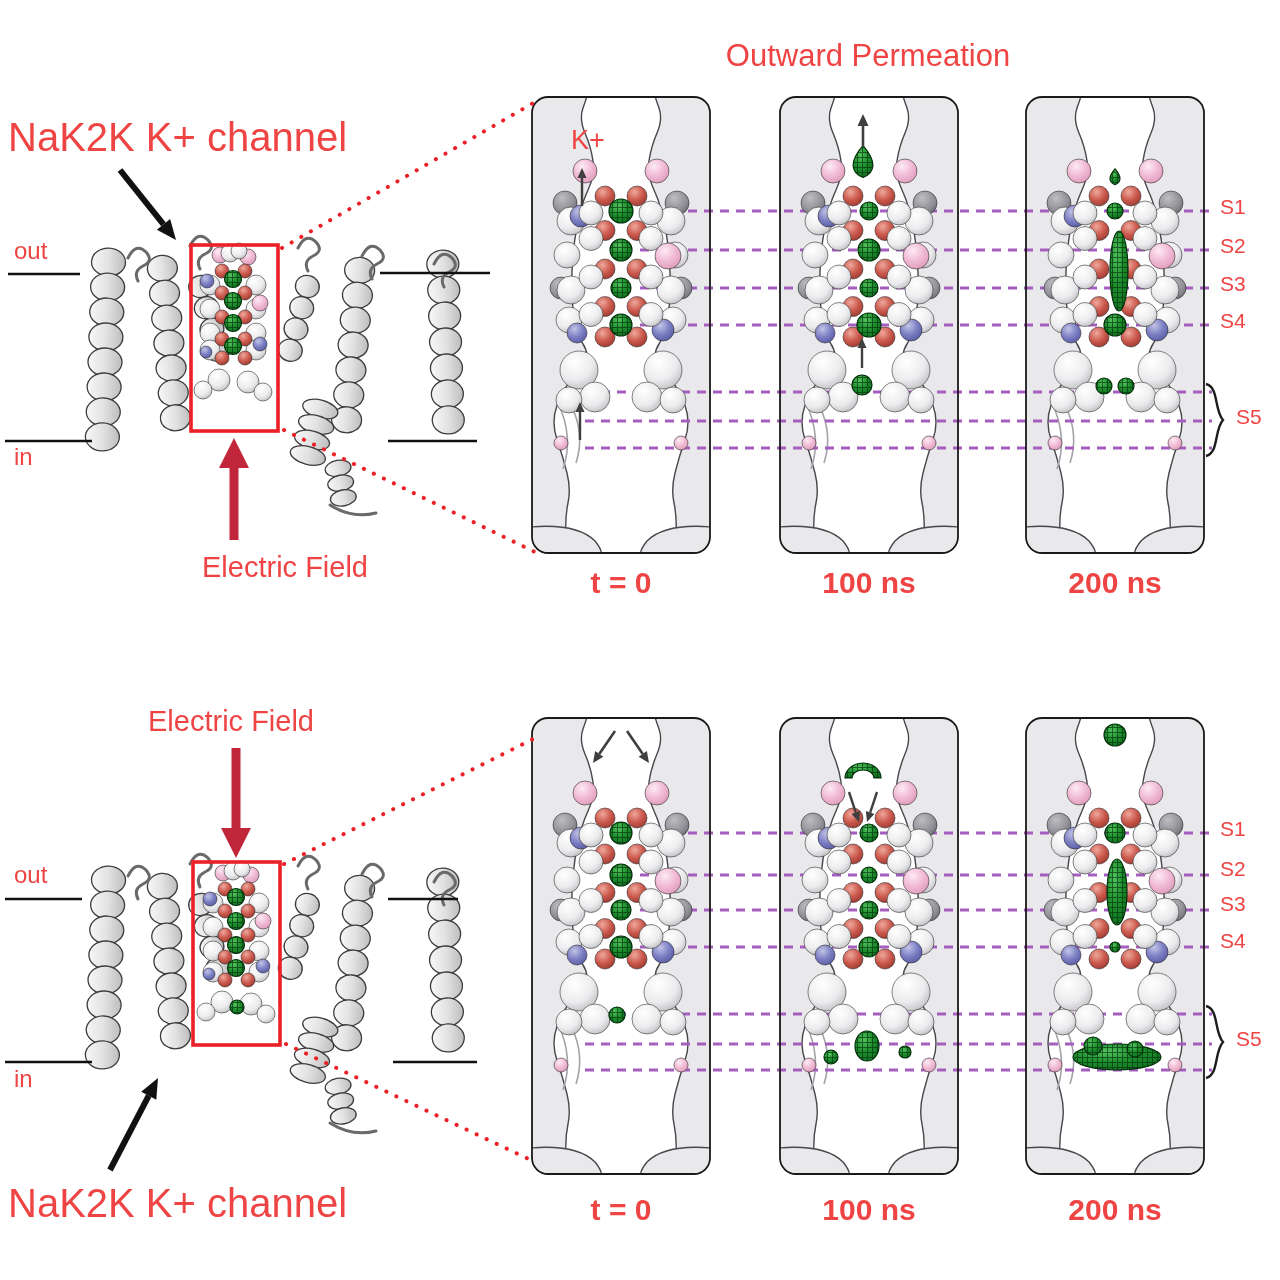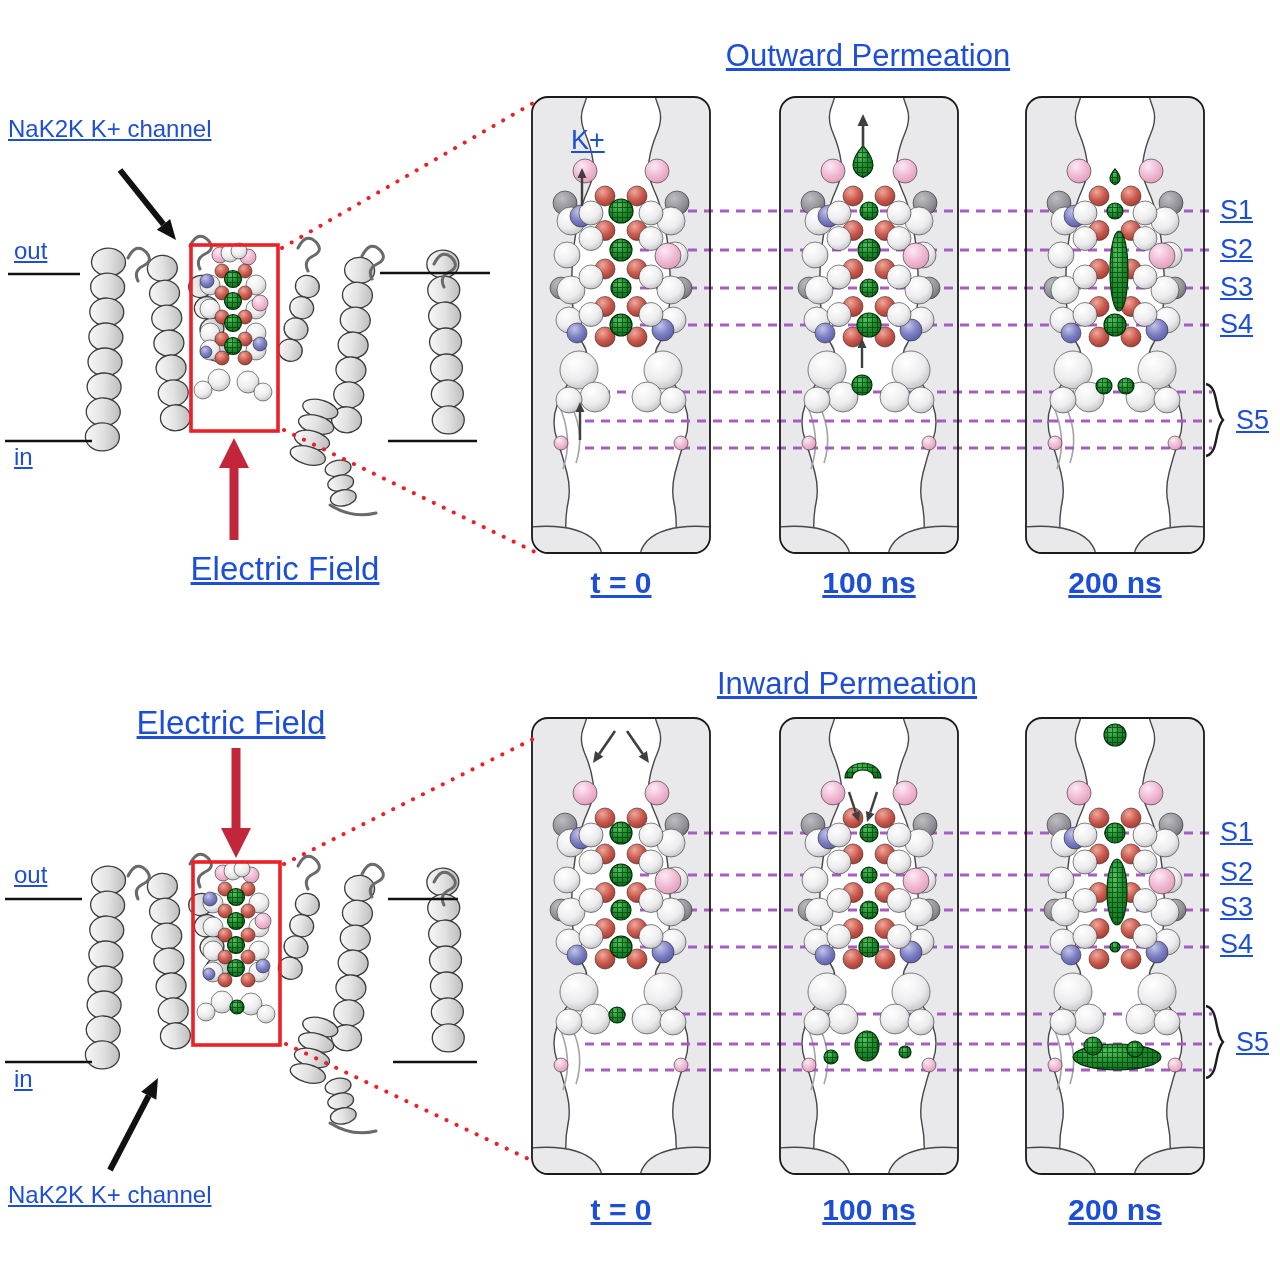--- a/index.html
+++ b/index.html
@@ -1,26 +1,26 @@
 <!DOCTYPE html>
 <html><head>
 <meta charset="utf-8">
 <style>
   html,body{margin:0;padding:0;background:#fff;}
   #fig{position:relative;width:1280px;height:1280px;background:#ffffff;overflow:hidden;
        font-family:"Liberation Sans", sans-serif;color:#1c1c1c;}
   svg{position:absolute;left:0;top:0;}
-  .lbl{position:absolute;white-space:nowrap;color:#1d4ed8;line-height:1.05;text-decoration:underline;}
+  .lbl{position:absolute;white-space:nowrap;color:#ef4444;line-height:1.05;}
   .c{transform:translateX(-50%);}
   .title{font-size:31px;}
-  .channel{font-size:24px;}
-  .field{font-size:33px;}
+  .channel{font-size:40px;}
+  .field{font-size:29px;}
   .mem{font-size:24px;}
   .time{font-size:30px;font-weight:bold;}
-  .site{font-size:27px;}
+  .site{font-size:21px;}
   .kplus{font-size:27px;}
 </style>
 </head>
 <body>
 
 <div id="fig">
   <svg id="art" width="1280" height="1280" viewBox="0 0 1280 1280">
       <defs>
         <radialGradient id="gW" cx="0.38" cy="0.3" r="0.85">
           <stop offset="0" stop-color="#ffffff"></stop>
@@ -778,21 +778,20 @@
   <div class="lbl time c" style="left:621px;top:567px">t = 0</div>
   <div class="lbl time c" style="left:869px;top:567px">100 ns</div>
   <div class="lbl time c" style="left:1115px;top:567px">200 ns</div>
 
   <div class="lbl site" style="left:1220px;top:196px">S1</div>
   <div class="lbl site" style="left:1220px;top:235px">S2</div>
   <div class="lbl site" style="left:1220px;top:273px">S3</div>
   <div class="lbl site" style="left:1220px;top:310px">S4</div>
   <div class="lbl site" style="left:1236px;top:406px">S5</div>
 
-  <div class="lbl title c" style="left:847px;top:668px">Inward Permeation</div>
   <div class="lbl field c" style="left:231px;top:706px">Electric Field</div>
   <div class="lbl mem" style="left:14px;top:862px">out</div>
   <div class="lbl mem" style="left:14px;top:1066px">in</div>
   <div class="lbl channel" style="left:8px;top:1182px">NaK2K K+ channel</div>
 
   <div class="lbl time c" style="left:621px;top:1194px">t = 0</div>
   <div class="lbl time c" style="left:869px;top:1194px">100 ns</div>
   <div class="lbl time c" style="left:1115px;top:1194px">200 ns</div>
 
   <div class="lbl site" style="left:1220px;top:818px">S1</div>

